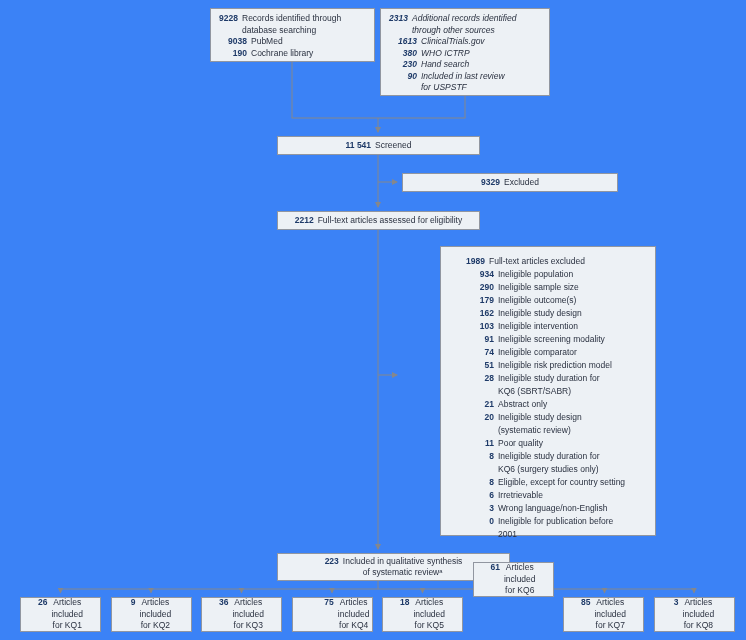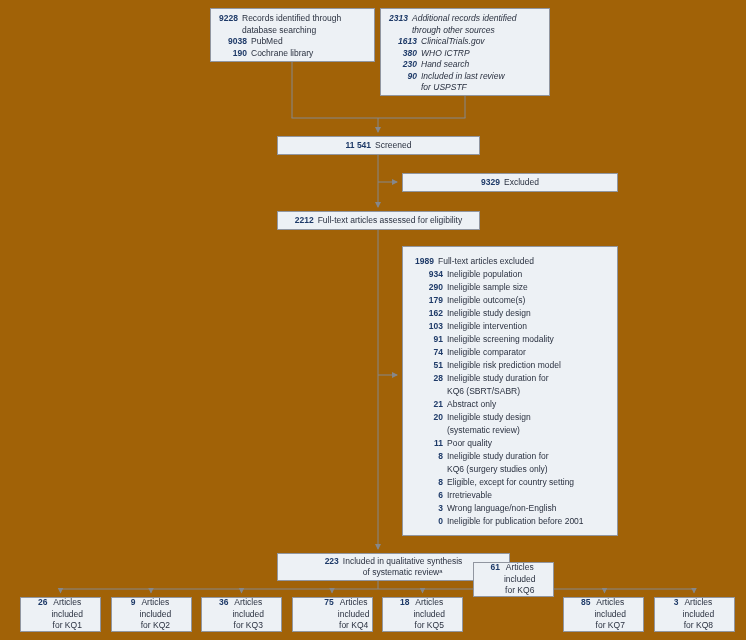--- a/index.html
+++ b/index.html
@@ -1,20 +1,20 @@
 <!DOCTYPE html>
 <html><head>
 <meta charset="utf-8">
 <style>
   html,body { margin:0; padding:0; background:#ffffff; }
   #canvas {
     position:relative;
     width:746px; height:640px;
     font-family:"Liberation Sans","DejaVu Sans",sans-serif;
-    background:#a16207;
+    background:#3b82f6;
     overflow:hidden;
   }
   #connectors { position:absolute; left:0; top:0; width:746px; height:640px; }
   .box {
     position:absolute;
     background:var(--box_fill,#edf1f5);
     border:1px solid var(--box_border,#9196a0);
     box-sizing:border-box;
     font-size:8.5px;
     line-height:11.5px;
@@ -28,21 +28,21 @@
     text-align:right;
     flex:0 0 auto;
   }
   .box .lbl { margin-left:4px; white-space:pre-line; text-align:left; }
   .row.indent-0 .num { width:22px; }
   .row.indent-1 .num { width:31px; }
   .box.center { display:flex; flex-direction:column; align-items:center; justify-content:center; padding:2px; }
   .box.center .num { width:auto; }
   .box.center .lbl { white-space:pre-line; }
   .box.center.ctext .lbl { text-align:center; }
-  .box-large { line-height:13px; padding:8px 9px; }
+  .box-large { line-height:13px; padding:8px 22px;margin-left:38px; }
   .nowrap .lbl { white-space:nowrap; }
 </style>
 </head>
 <body>
 
 <div id="canvas" style="--box_fill: #edf1f5; --box_border: #9196a0; --number: #1e3a68; --label: #2a3140; --line: #85878b;">
 
   <svg id="connectors" viewBox="0 0 746 640" xmlns="http://www.w3.org/2000/svg">
     <defs>
       <marker id="arrow" markerWidth="7" markerHeight="7" refX="5" refY="3" orient="auto">

